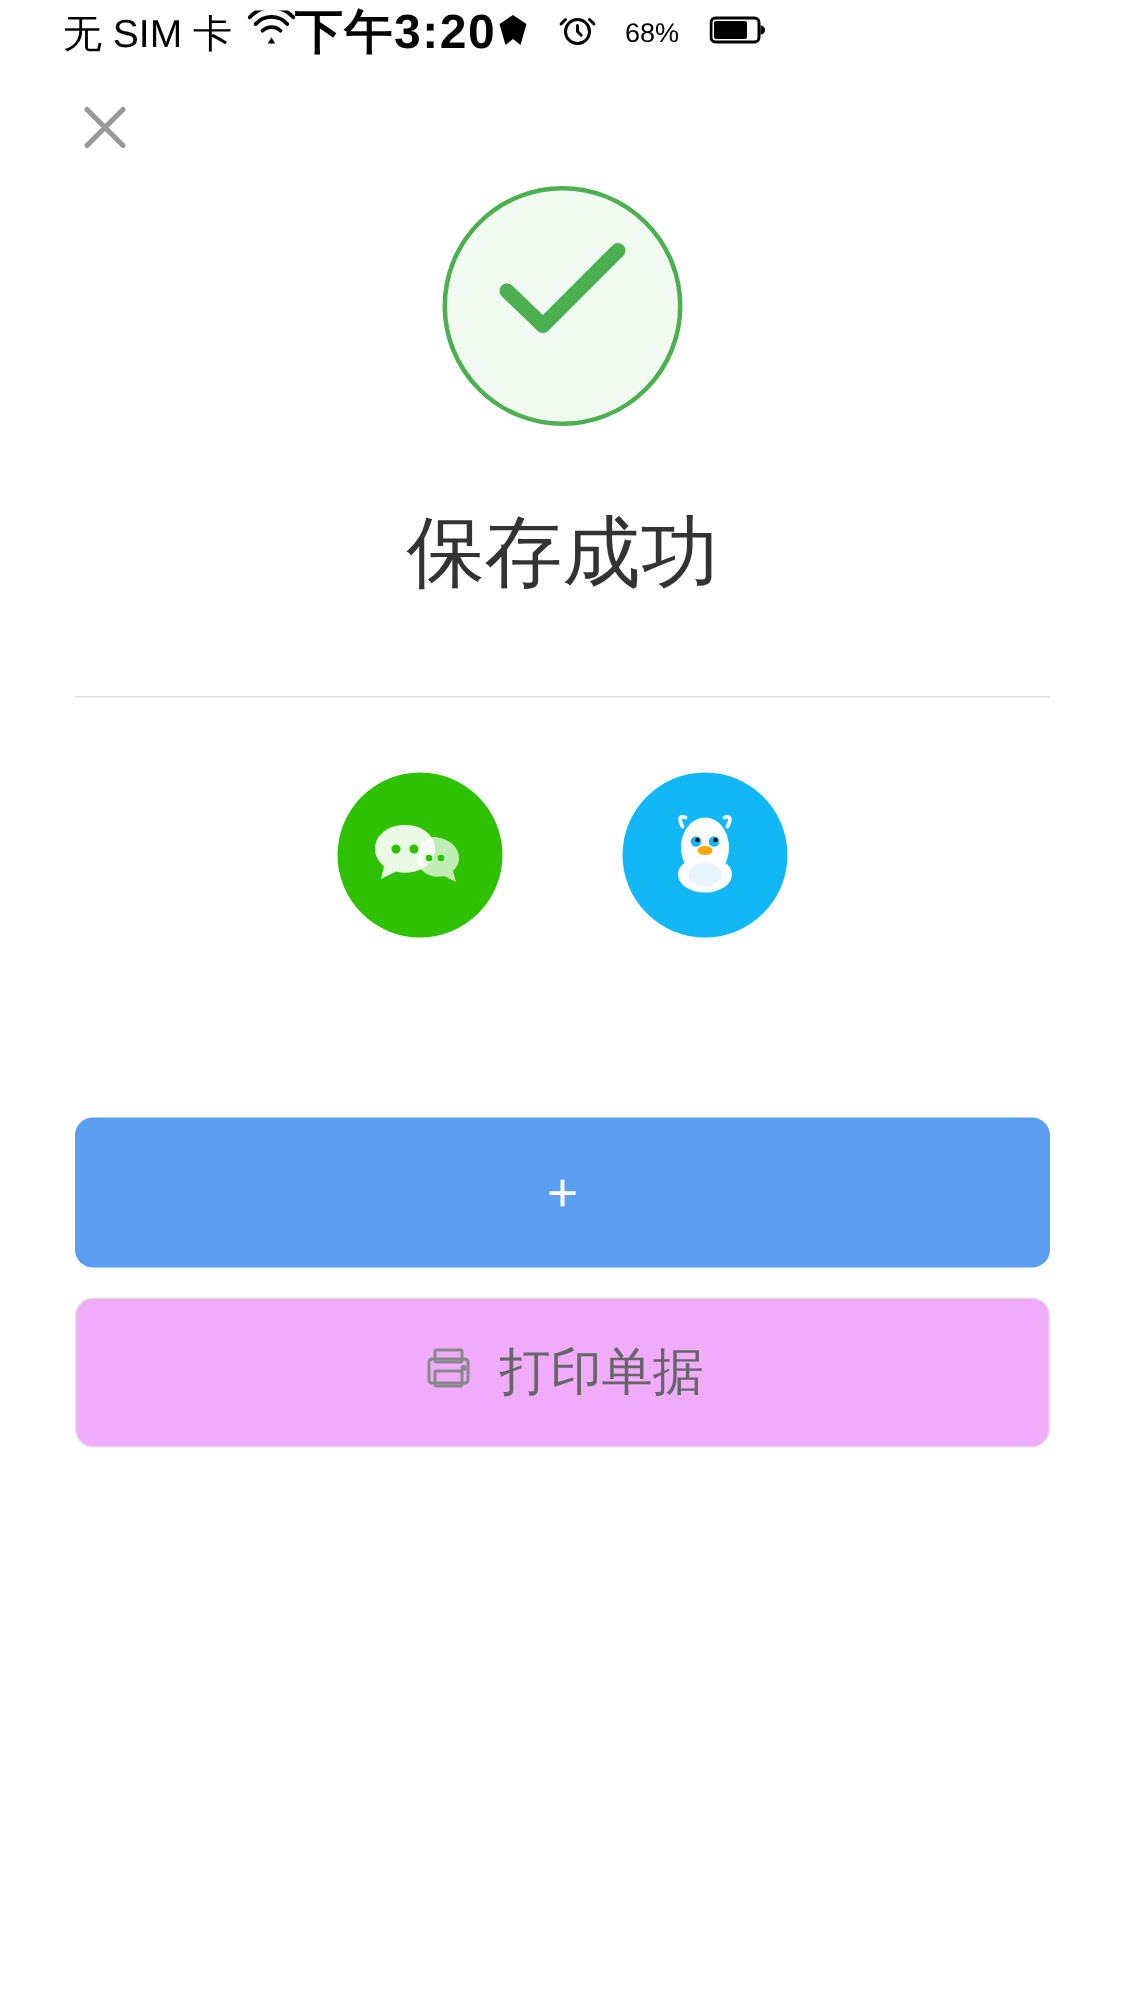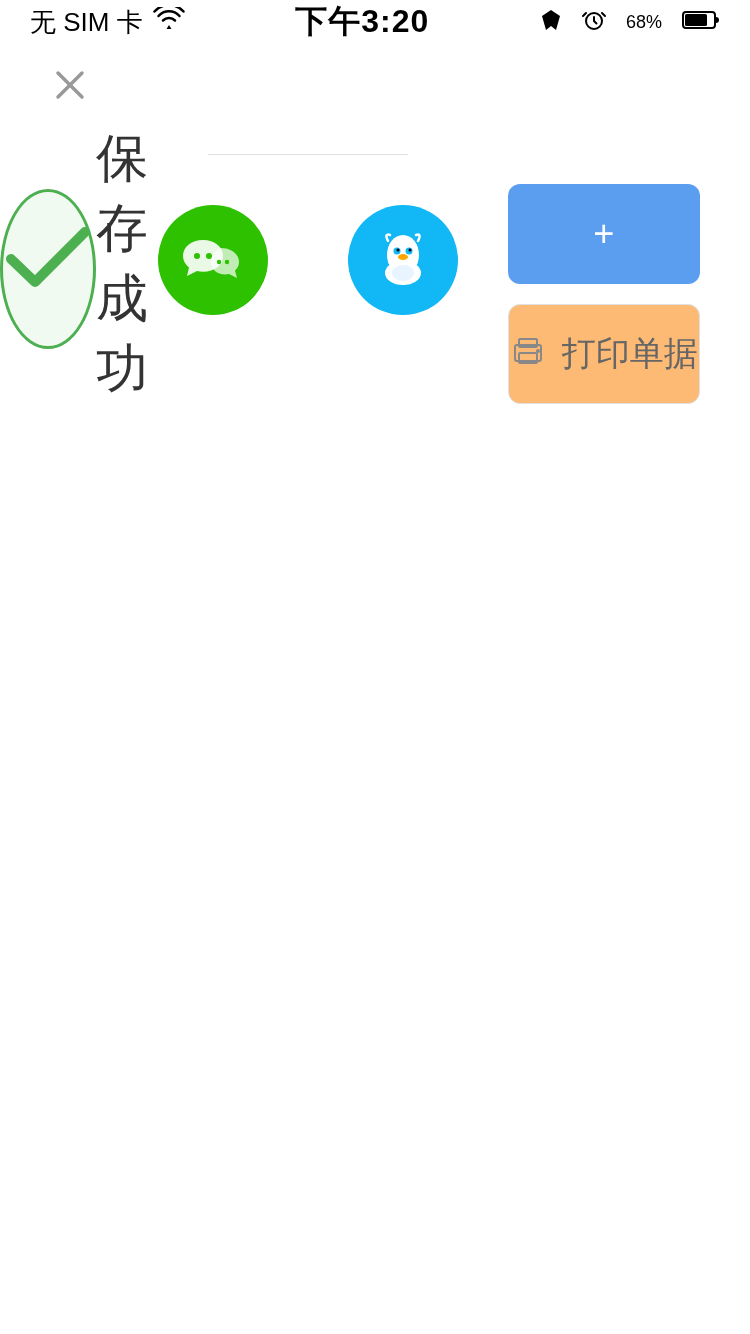--- a/index.html
+++ b/index.html
@@ -13,23 +13,22 @@
       width: 750px;
       min-height: 1334px;
       background: #ffffff;
       font-family: -apple-system, 'PingFang SC', 'Helvetica Neue', Arial, sans-serif;
       position: relative;
     }
 
     
     .status-bar {
       display: flex;
-      justify-content: space-between;
-      align-items: center;
-      padding: 0 30px;
+      align-items: center;
+      padding: 0 42px;
       height: 44px;
       font-size: 28px;
       font-weight: 500;
       color: #000;
     }
 
     .status-left {
       display: flex;
       align-items: center;
       gap: 10px;
@@ -64,21 +63,21 @@
 
     .close-icon-svg {
       width: 36px;
       height: 36px;
       color: #999;
     }
 
     
     .main-content {
       display: flex;
-      flex-direction: row;
+      flex-direction: column;
       align-items: center;
       padding-top: 80px;
     }
 
     
     .success-circle {
       width: 160px;
       height: 160px;
       border-radius: 50%;
       border: 3px solid #4CAF50;
@@ -181,21 +180,21 @@
       display: flex;
       align-items: center;
       justify-content: center;
       gap: 16px;
     }
 
     .btn-secondary {
       width: 100%;
       height: 100px;
       border-radius: 12px;
-      background: #fdba74;
+      background: #f0abfc;
       border: 1px solid #e0e0e0;
       color: #666;
       font-size: 34px;
       font-weight: 400;
       cursor: pointer;
       display: flex;
       align-items: center;
       justify-content: center;
       gap: 16px;
     }

